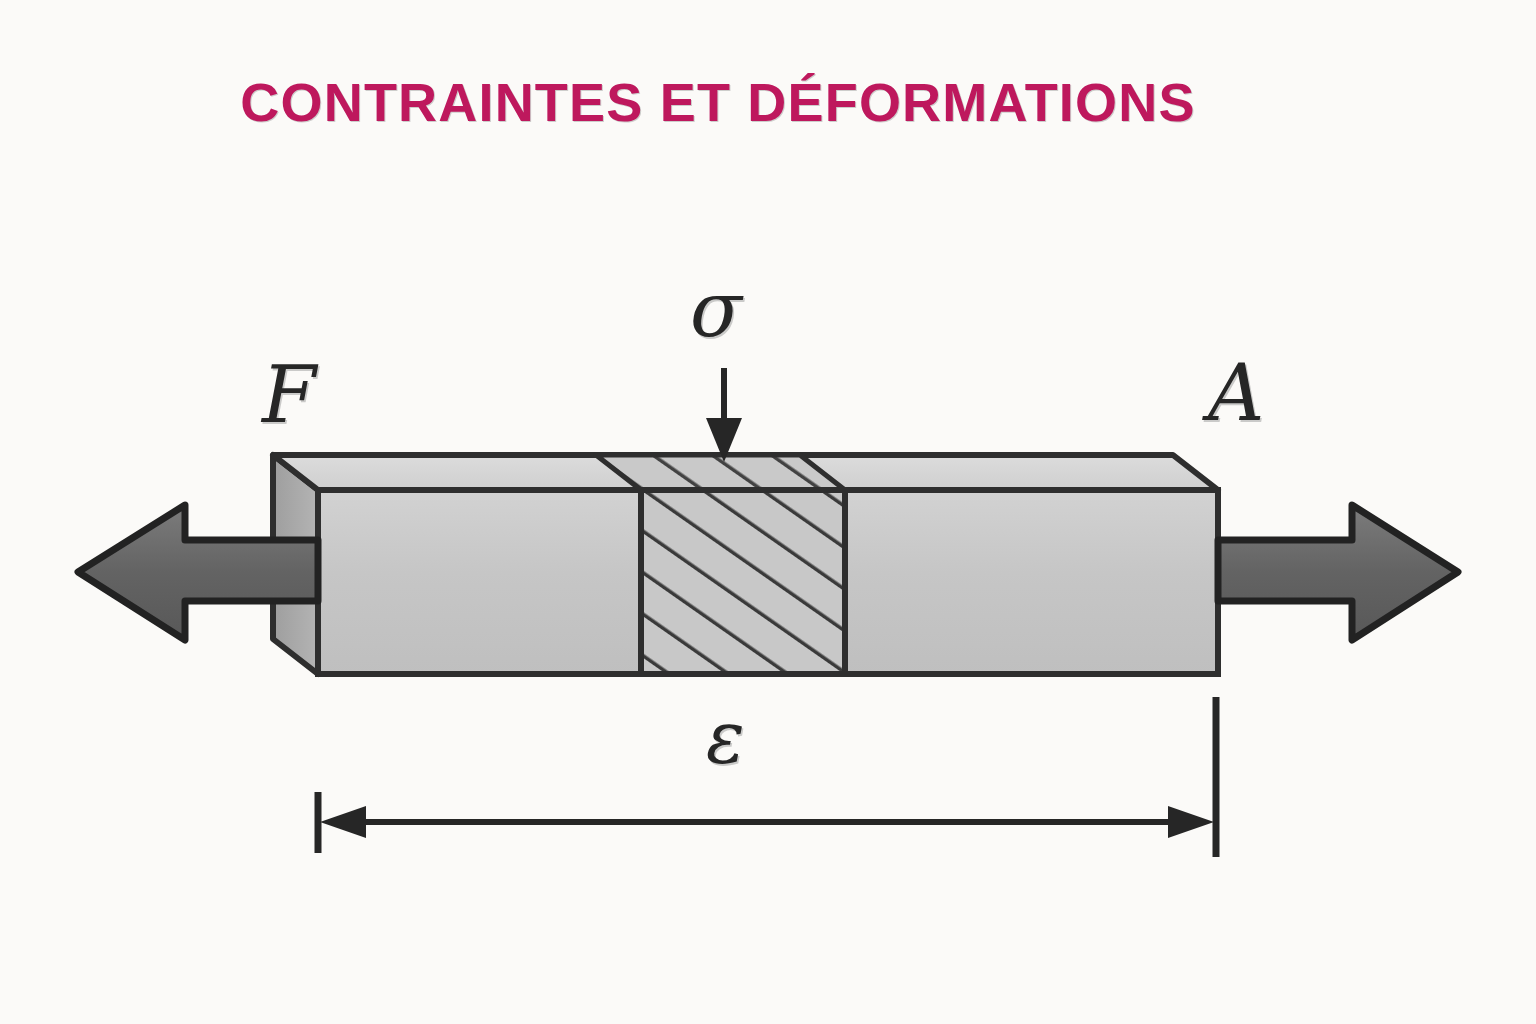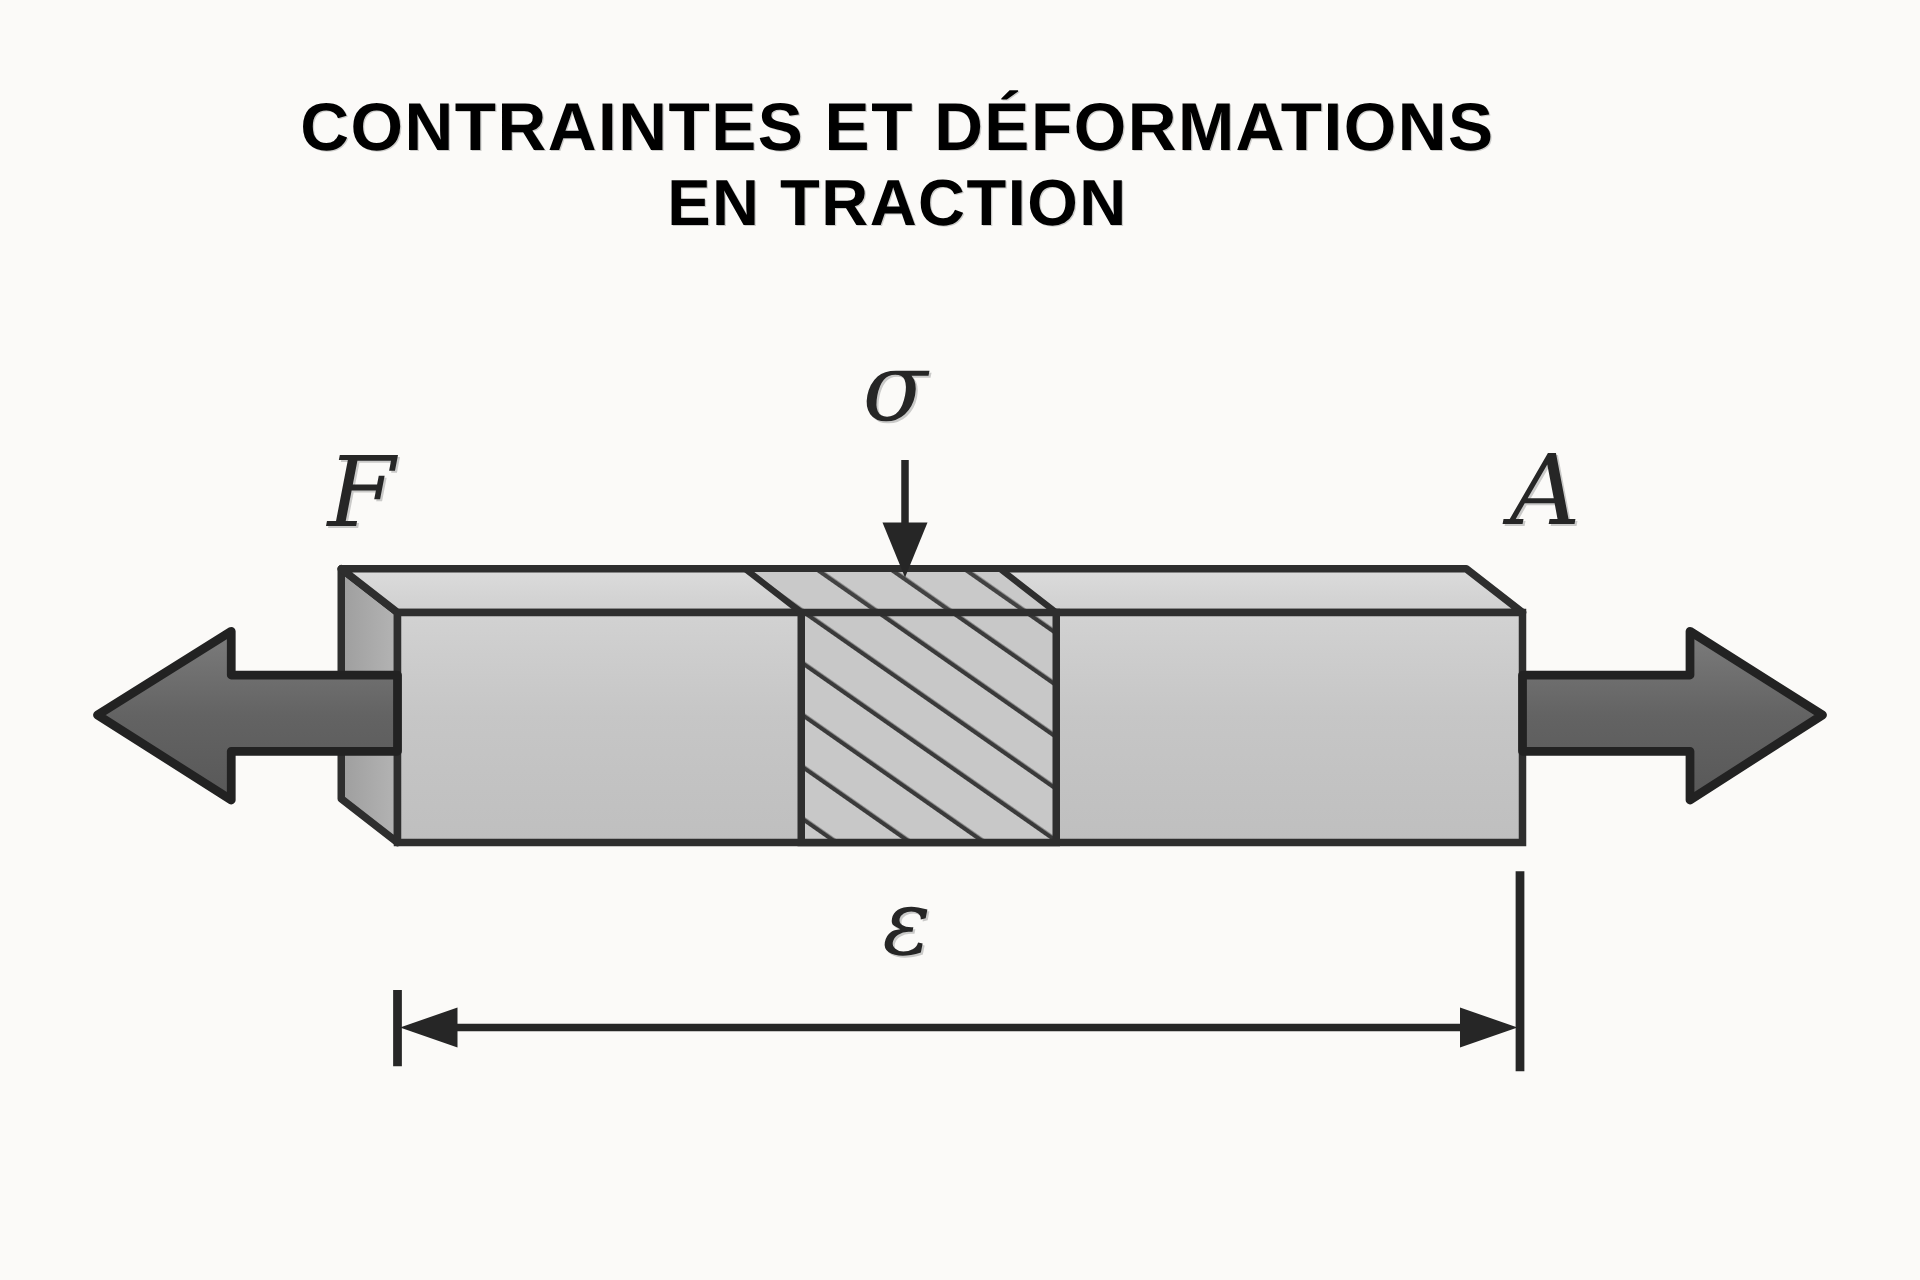--- a/index.html
+++ b/index.html
@@ -34,21 +34,21 @@
     top: 72px;
     width: 1436px;
     text-align: center;
     pointer-events: none;
   }
   .title-line {
     font-family: "Liberation Sans", sans-serif;
     font-weight: bold;
     font-size: 54px;
     letter-spacing: 1.2px;
-    color: #000000;
+    color: #be185d;
     line-height: 1.14;
     margin: 0;
     text-shadow: 1px 1px 0 rgba(120,120,120,0.35);
   }
   .title-line.second {
     font-size: 52px;
   }
   .sym {
     position: absolute;
     font-family: "DejaVu Serif", "Liberation Serif", serif;
@@ -152,21 +152,20 @@
 
       <line x1="330" y1="822" x2="1204" y2="822" stroke="#262626" stroke-width="6"></line>
 
       <polygon points="320,822 366,806 366,838" fill="#262626"></polygon>
       <polygon points="1214,822 1168,806 1168,838" fill="#262626"></polygon>
     </g>
   </svg>
 
   <div class="title-block">
     <div class="title-line">CONTRAINTES ET DÉFORMATIONS</div>
-    <div class="title-line second">EN TRACTION</div>
   </div>
 
   <div class="sym" id="sym-sigma">σ</div>
   <div class="sym" id="sym-F">F</div>
   <div class="sym" id="sym-A">A</div>
   <div class="sym" id="sym-eps">ε</div>
 
 </div>
 
 </body></html>

